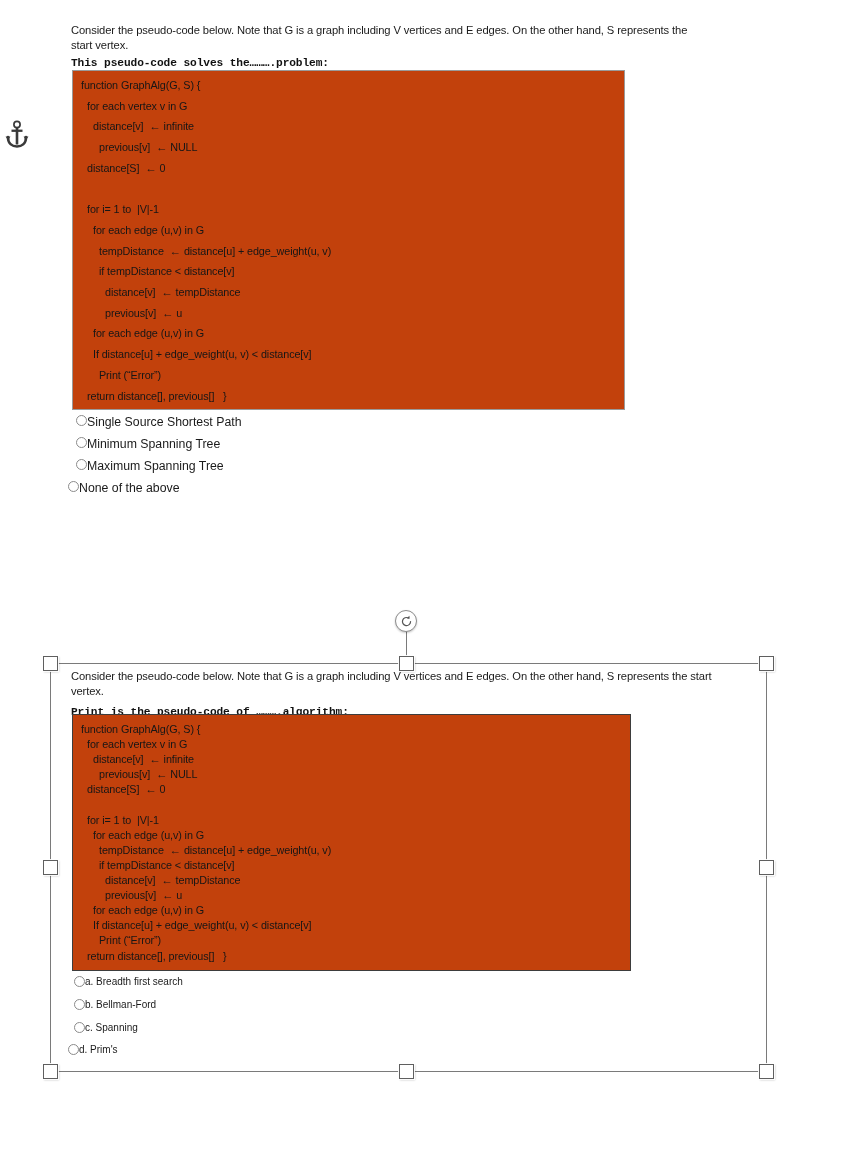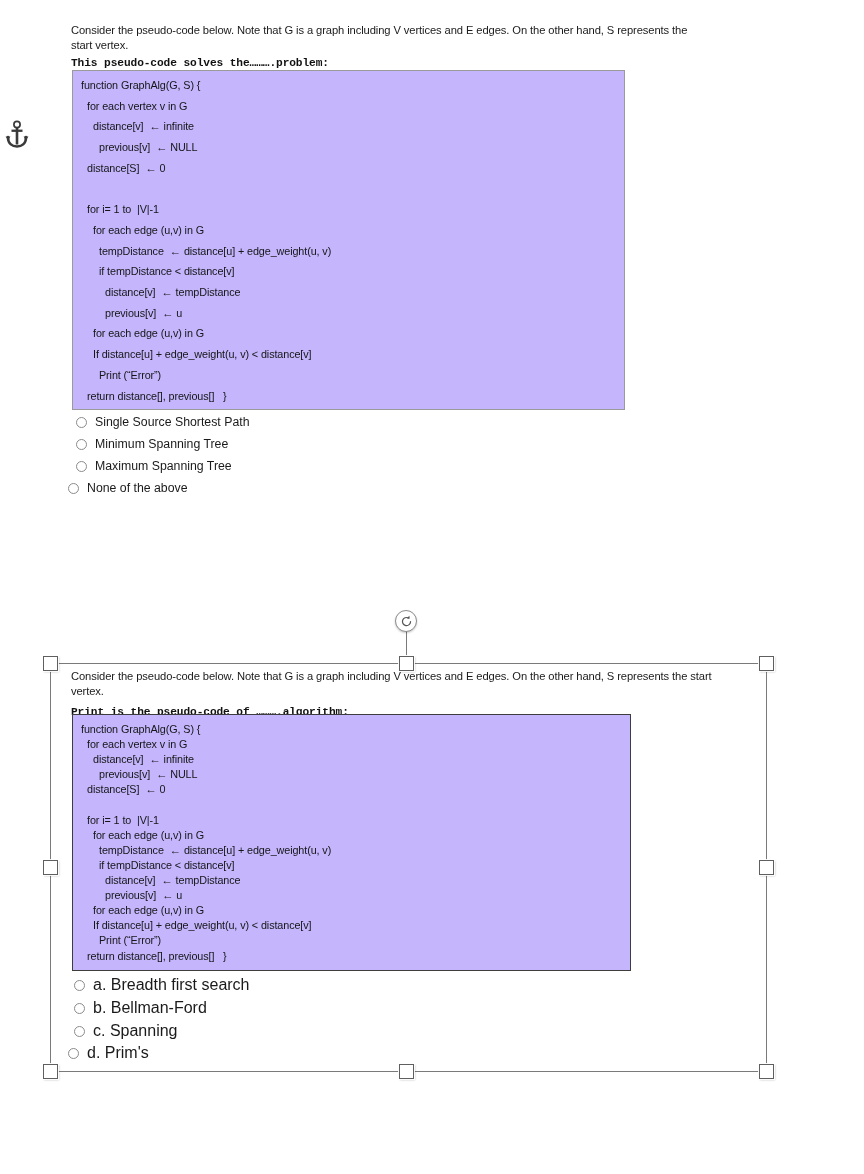--- a/index.html
+++ b/index.html
@@ -29,55 +29,53 @@
     line-height: 15px;
     font-weight: bold;
     color: #111111;
     letter-spacing: -0.1px;
     font-family: Liberation Mono, monospace;
   }
 
   
   .codebox {
     position: absolute;
-    background: #c4b5fd;
+    background: #c2410c;
     box-sizing: border-box;
   }
   .codebox.light { border: 1px solid #9a9a9a; }
   .codebox.dark  { border: 1px solid #3d3d3d; }
 
   .codeline {
     font-size: 10.8px;
     color: #161616;
     white-space: pre;
     letter-spacing: -0.1px;
   }
   .arrow { font-size: 11.5px; font-weight: bold; }
 
   
   .opt {
     position: absolute;
     display: flex;
-    align-items: center;
-    gap: 8px;
   }
   .radio {
     width: 9px;
     height: 9px;
     border: 1px solid #8b8b8b;
     border-radius: 50%;
     background: #fff;
     flex: 0 0 auto;
   }
   .opt-label {
     font-size: 12.3px;
     color: #1a1a1a;
     white-space: pre;
   }
-  .opt-label.small { font-size: 16px; }
+  .opt-label.small { font-size: 10px; }
 
   
   .anchor-icon {
     position: absolute;
     left: 4px;
     top: 120px;
     width: 26px;
     height: 30px;
   }
 

